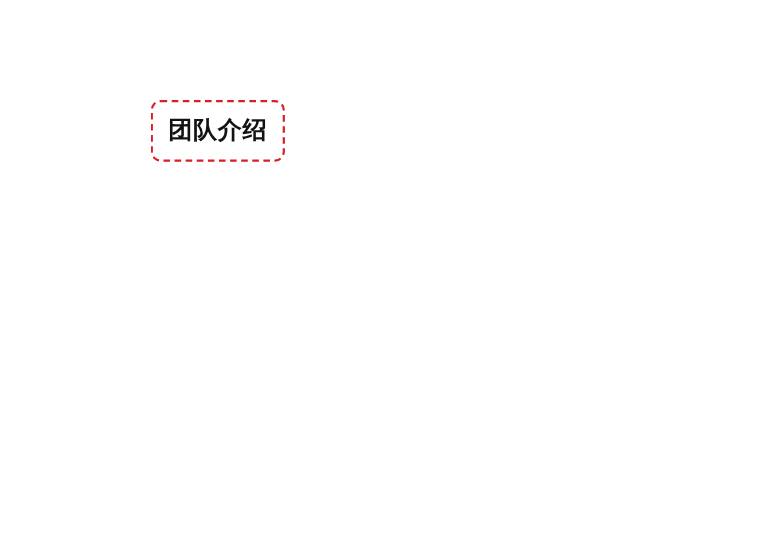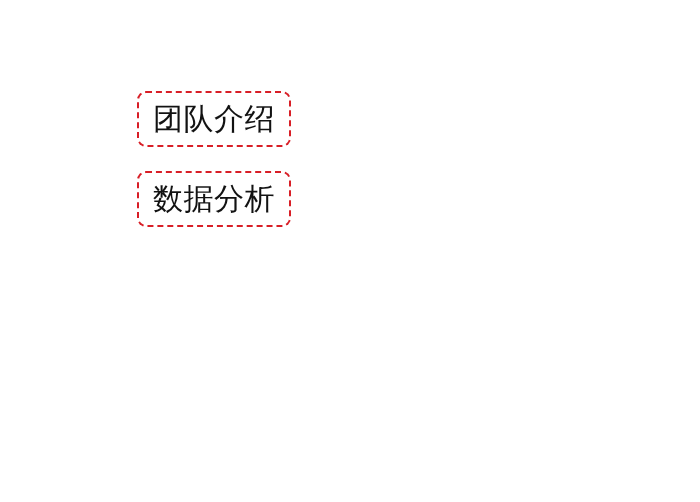--- a/index.html
+++ b/index.html
@@ -38,39 +38,36 @@
     align-items: center;
     justify-content: center;
     height: 56px;
     padding: 0 14px;
     background: #ffffff;
     border: 2px dashed #d81e26;
     border-radius: 9px;
   }
 
   .node-label {
-    font-size: 30px;
+    font-size: 22px;
     line-height: 1;
     color: #121212;
     letter-spacing: 0.5px;
     white-space: nowrap;
-    font-weight: 400;
+    font-weight: 700;
   }
 </style>
 </head>
 <body>
 
 <div id="canvas">
 
   <div class="node-stack">
 
     <div class="node-box">
       <span class="node-label">团队介绍</span>
     </div>
 
-    <div class="node-box">
-      <span class="node-label">数据分析</span>
-    </div>
 
 
   </div>
 
 </div>
 
 </body></html>

